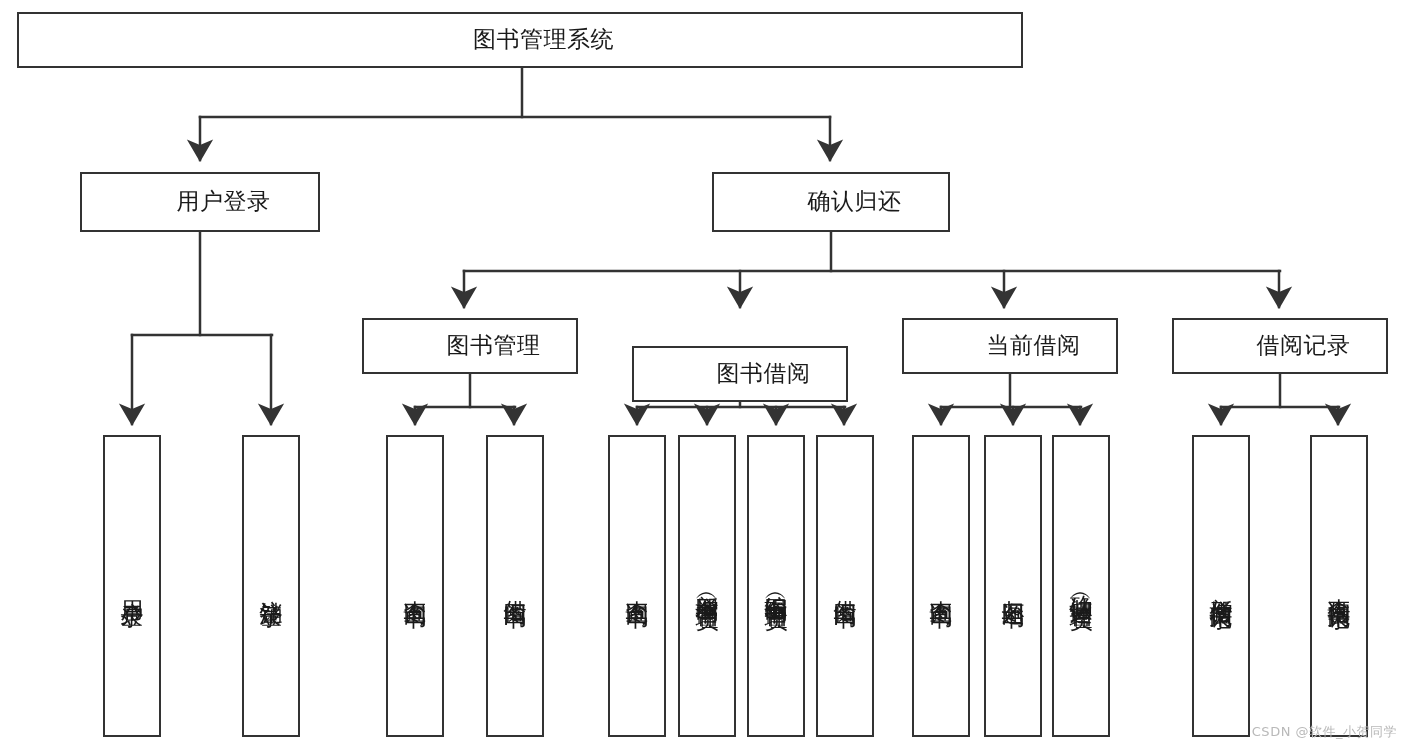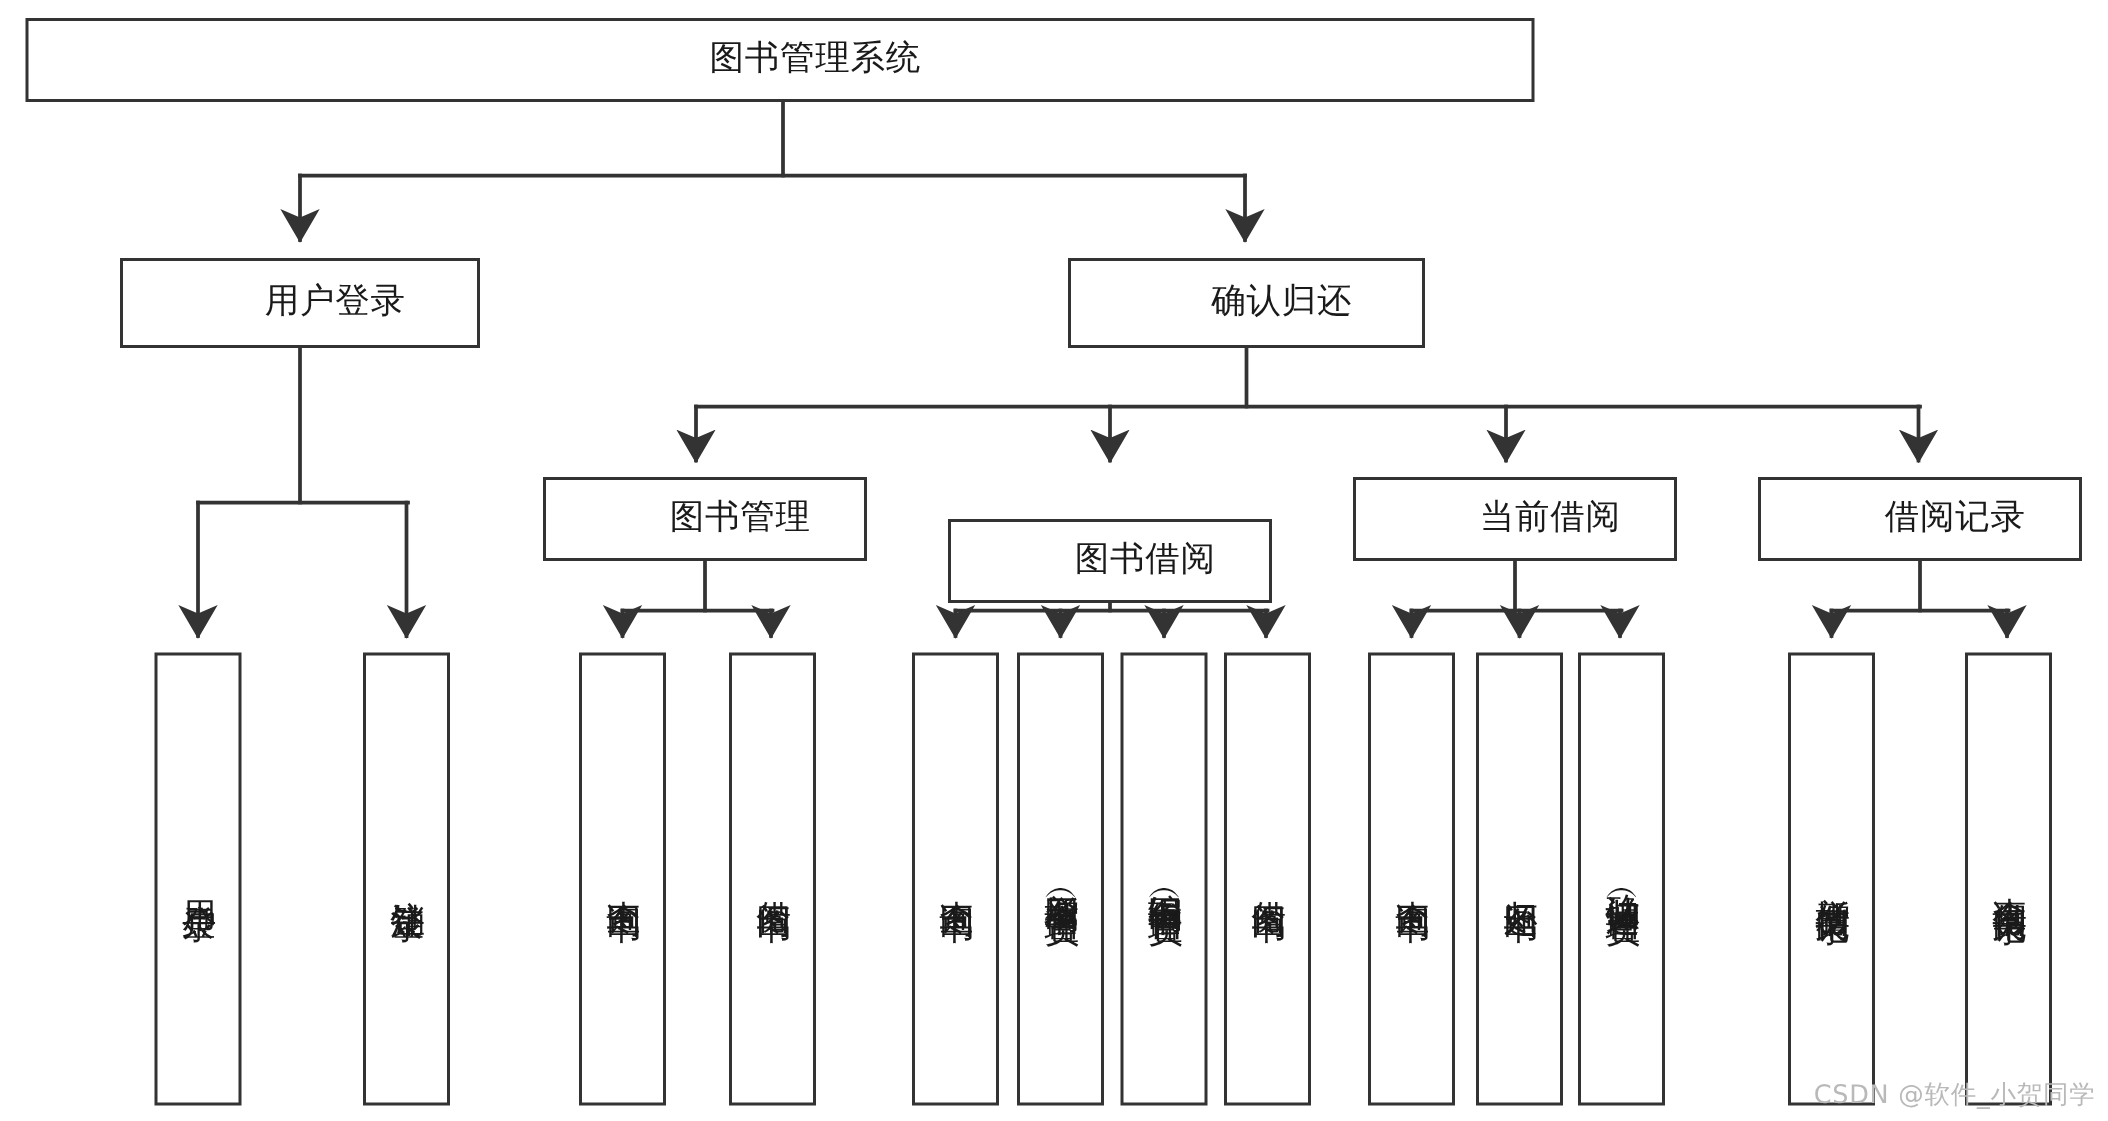--- a/index.html
+++ b/index.html
@@ -53,21 +53,21 @@
     writing-mode: vertical-rl;
     text-orientation: upright;
     display: block;
     text-align: center;
     white-space: nowrap;
   }
   #watermark {
     position: absolute;
     right: 8px;
     bottom: 6px;
-    font-size: 17px;
+    font-size: 13px;
     color: #b9b9b9;
     letter-spacing: 0.5px;
     user-select: none;
     pointer-events: none;
     white-space: nowrap;
   }
 </style>
 </head>
 <body>
 
@@ -148,21 +148,21 @@
 
   <div class="node horiz" style="left:362px; top:318px; width:216px; height:56px;">
     <span>图书管理</span>
   </div>
   <div class="node horiz" style="left:632px; top:318px; width:216px; height:56px;margin-top:28px;">
     <span>图书借阅</span>
   </div>
   <div class="node horiz" style="left:902px; top:318px; width:216px; height:56px;">
     <span>当前借阅</span>
   </div>
-  <div class="node horiz" style="left:1172px; top:318px; width:216px; height:56px;">
+  <div class="node horiz" style="left:1172px; top:318px; width:216px; height:56px;font-family:Liberation Serif, serif;">
     <span>借阅记录</span>
   </div>
 
   <div class="node vert" style="left:103px; top:435px; width:58px; height:302px;">
     <span class="vlabel">用户登录</span>
   </div>
   <div class="node vert" style="left:242px; top:435px; width:58px; height:302px;">
     <span class="vlabel">注销登录</span>
   </div>
   <div class="node vert" style="left:386px; top:435px; width:58px; height:302px;">

